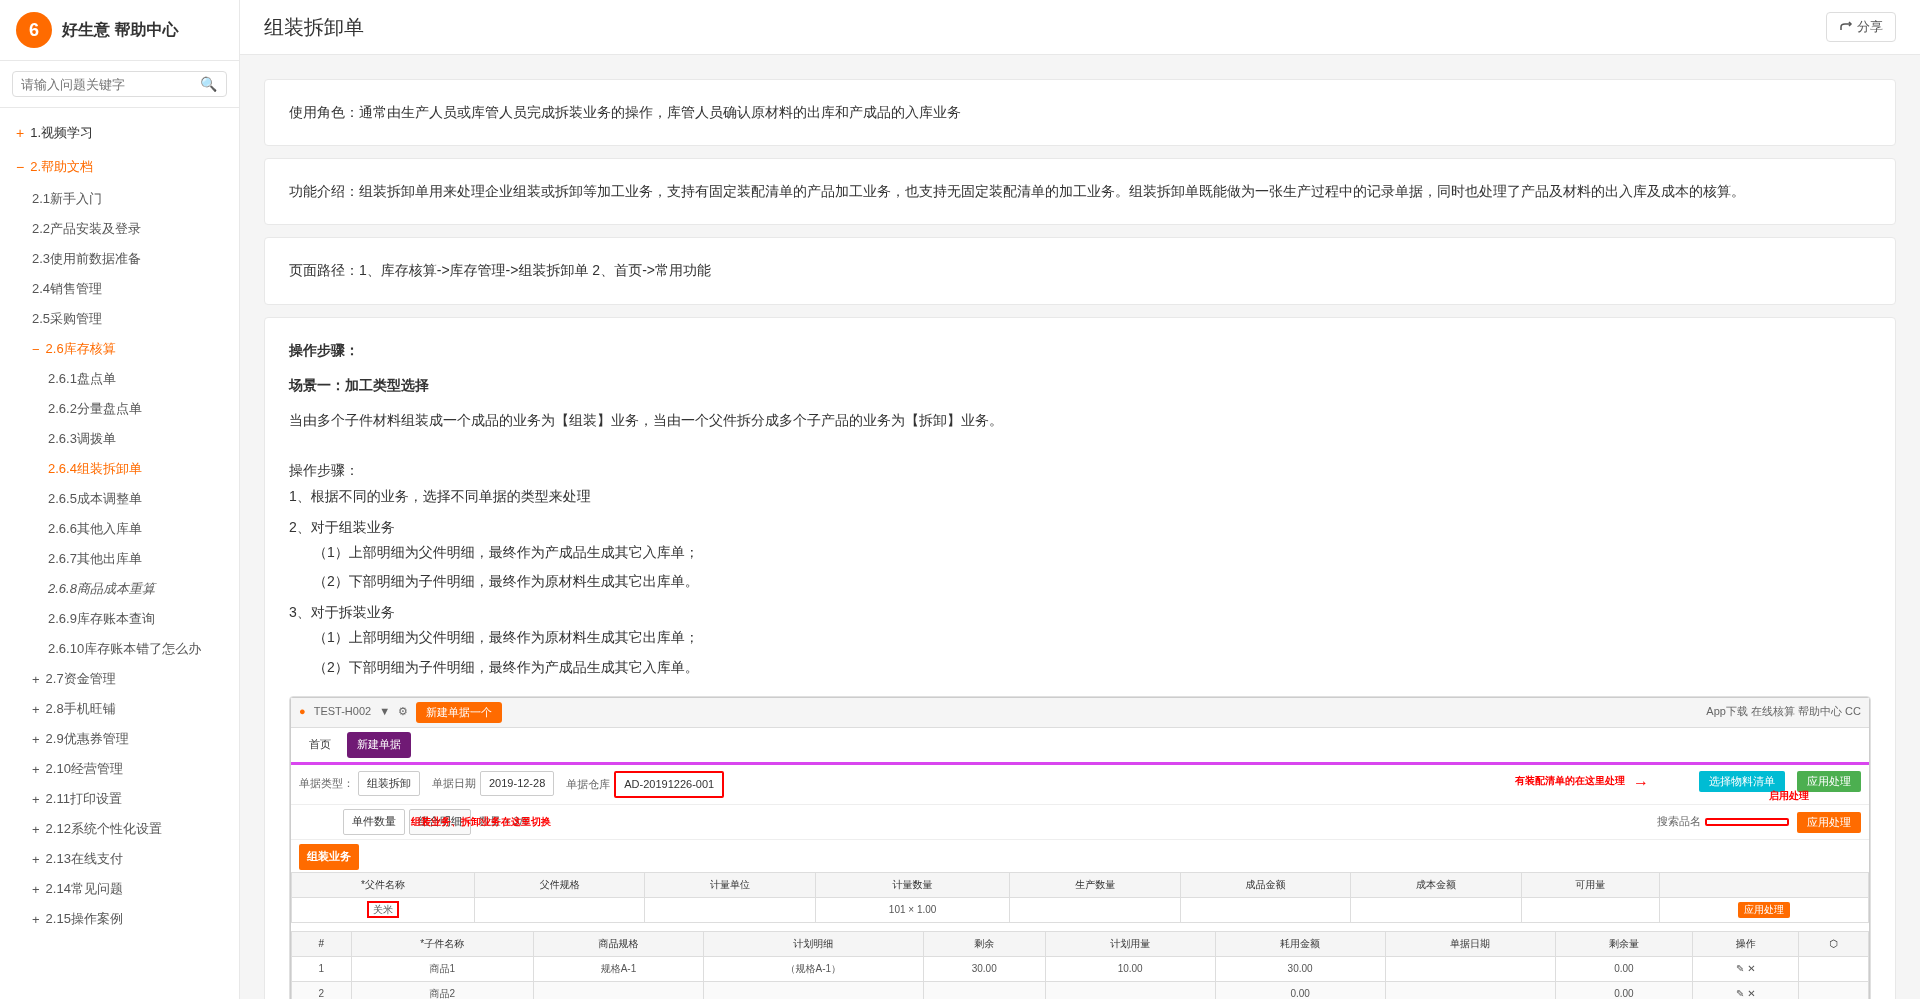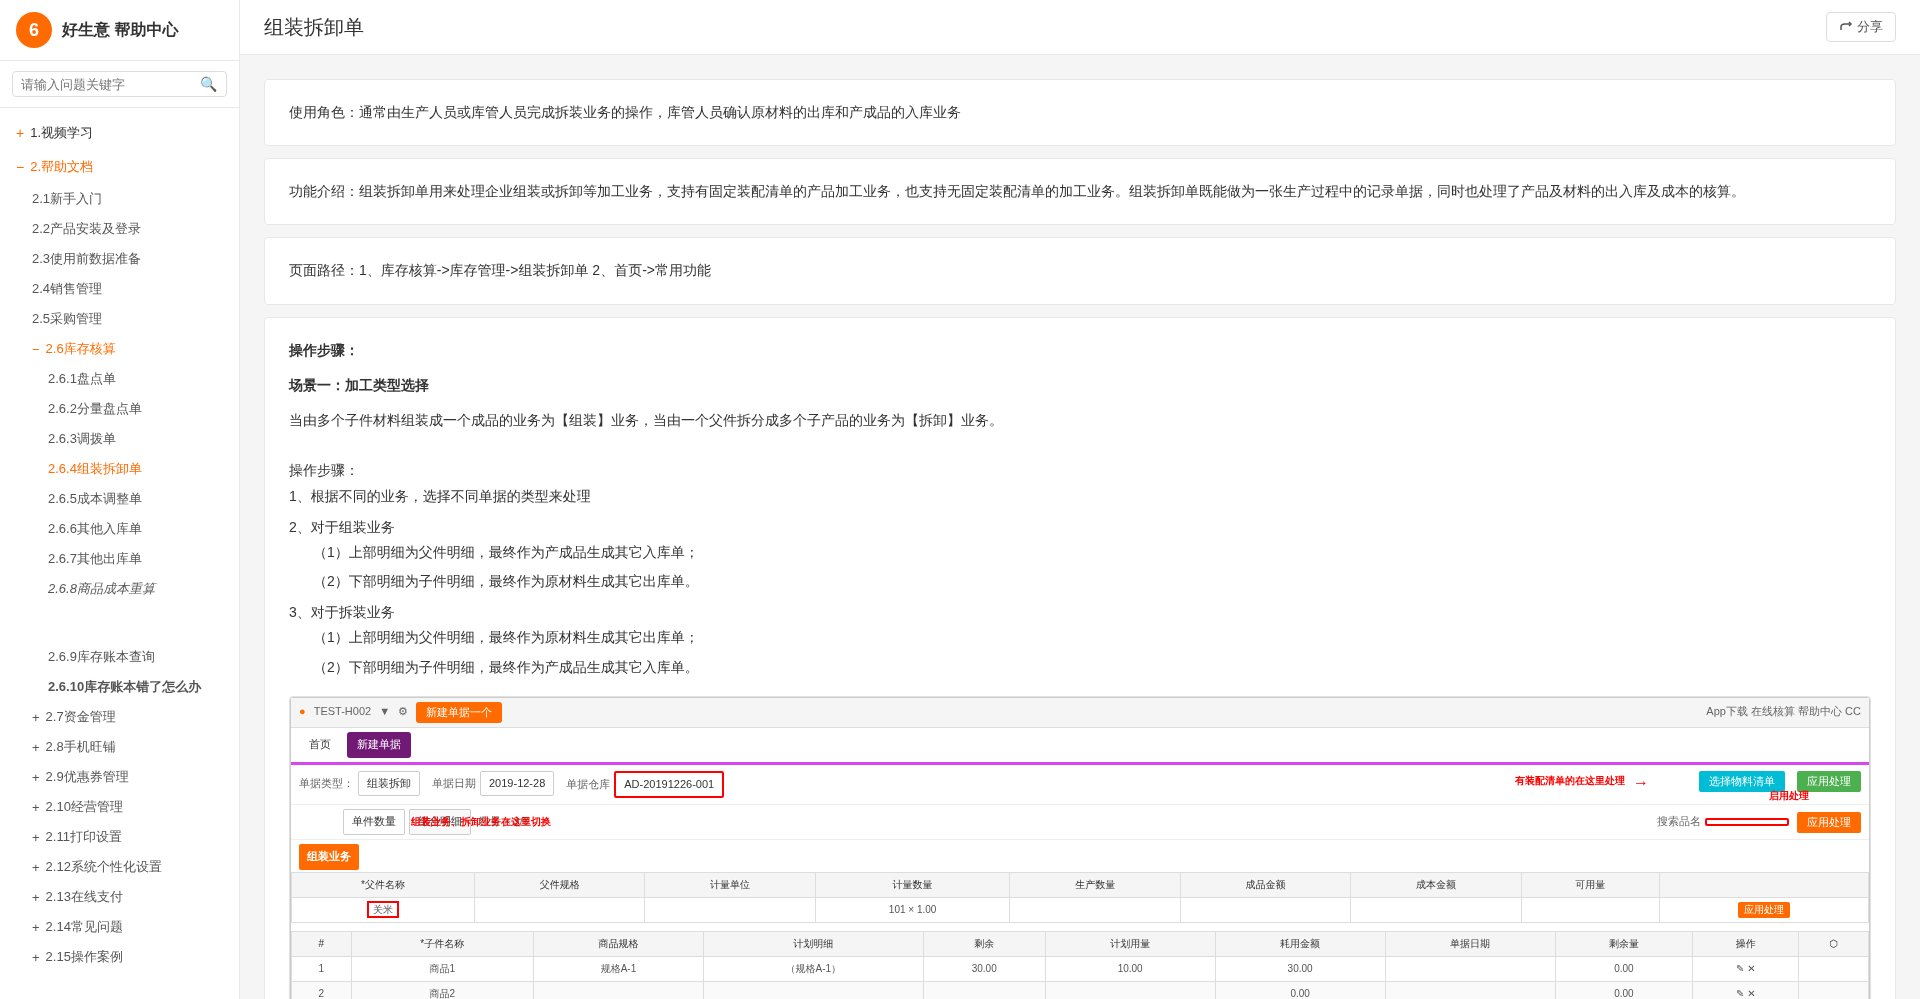--- a/index.html
+++ b/index.html
@@ -117,24 +117,24 @@
     </div>
     <div class="nav-sub-item" style="padding-left:48px;">
       <span>2.6.6其他入库单</span>
     </div>
     <div class="nav-sub-item" style="padding-left:48px;">
       <span>2.6.7其他出库单</span>
     </div>
     <div class="nav-sub-item" style="padding-left:48px;font-style:italic;">
       <span>2.6.8商品成本重算</span>
     </div>
-    <div class="nav-sub-item" style="padding-left:48px;margin-top:38px;">
+    <div class="nav-sub-item" style="padding-left:48px;">
       <span>2.6.9库存账本查询</span>
     </div>
-    <div class="nav-sub-item" style="padding-left:48px;font-weight:bold;">
+    <div class="nav-sub-item" style="padding-left:48px;">
       <span>2.6.10库存账本错了怎么办</span>
     </div>
 
     <div class="nav-sub-item">
       <span class="plus-icon" style="margin-right:6px;">+</span>
       <span>2.7资金管理</span>
     </div>
     <div class="nav-sub-item">
       <span class="plus-icon" style="margin-right:6px;">+</span>
       <span>2.8手机旺铺</span>

